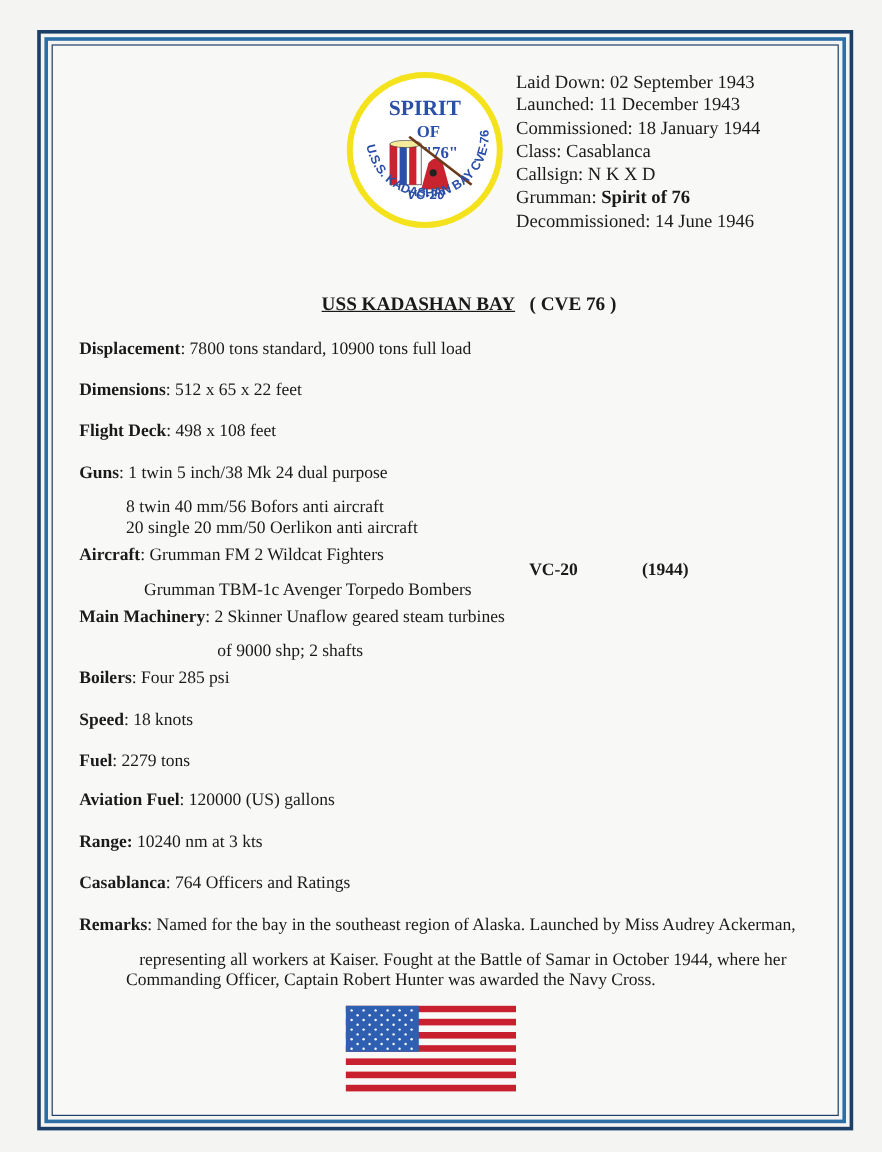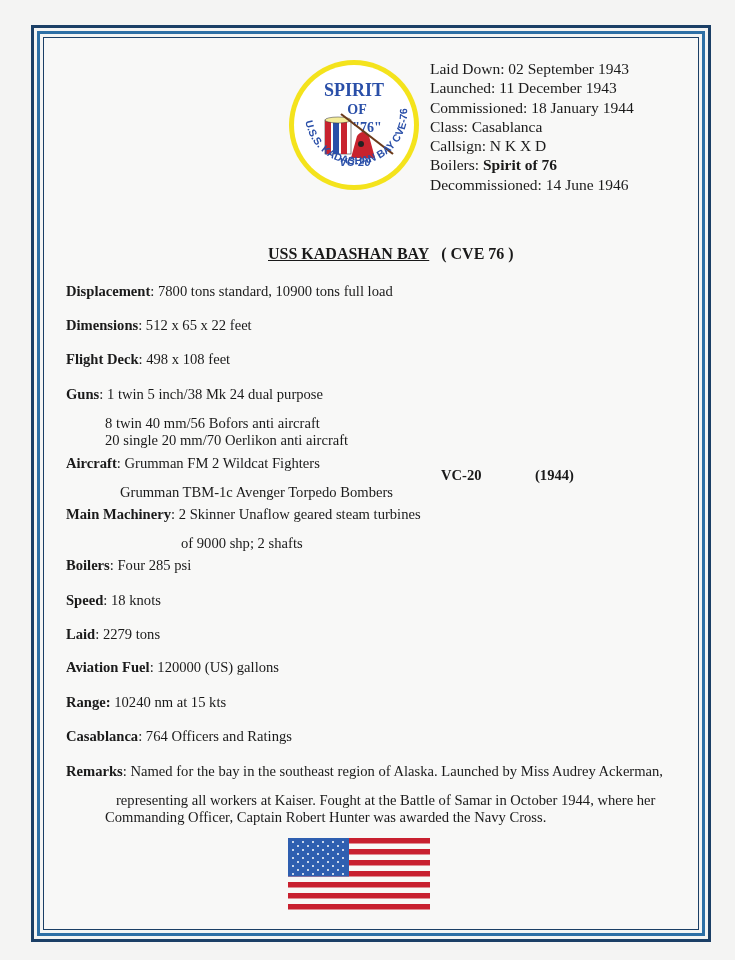--- a/index.html
+++ b/index.html
@@ -59,55 +59,55 @@
     <text x="68" y="108" text-anchor="middle" font-family="Liberation Sans, sans-serif" font-style="italic" font-weight="bold" font-size="11" fill="#2a4fa8">VC-20</text>
   </svg>
 </div>
 
 <div class="info">
   <div>Laid Down: 02 September 1943</div>
   <div>Launched: 11 December 1943</div>
   <div>Commissioned: 18 January 1944</div>
   <div>Class: Casablanca</div>
   <div>Callsign: N K X D</div>
-  <div><span>Boilers: </span><b>Spirit of 76</b></div>
+  <div><span>Grumman: </span><b>Spirit of 76</b></div>
   <div>Decommissioned: 14 June 1946</div>
 </div>
 
 <div class="title">
   <span class="name">USS KADASHAN  BAY</span><span class="hull">( CVE 76 )</span>
 </div>
 
 <div class="field" style="top:283px"><b>Displacement</b><span>: 7800  tons standard, 10900  tons full load</span></div>
 
 <div class="field" style="top:317px"><b>Dimensions</b><span>: 512 x 65 x 22 feet</span></div>
 
 <div class="field" style="top:351px"><b>Flight Deck</b><span>: 498 x 108 feet</span></div>
 
 <div class="field" style="top:386px"><b>Guns</b><span>: 1 twin 5 inch/38 Mk 24 dual purpose</span></div>
 <div class="cont" style="left:105px; top:403px">8 twin 40 mm/56  Bofors anti aircraft</div>
-<div class="cont" style="left:105px; top:420px">20 single 20 mm/70  Oerlikon anti aircraft</div>
+<div class="cont" style="left:105px; top:420px">20 single 20 mm/50  Oerlikon anti aircraft</div>
 
 <div class="field" style="top:455px"><b>Aircraft</b><span>: Grumman FM 2 Wildcat Fighters</span></div>
 <div class="cont" style="left:120px; top:472px">Grumman TBM-1c Avenger Torpedo Bombers</div>
 <div class="cont" style="left:441px; top:455px; font-weight:bold">VC-20</div>
 <div class="cont" style="left:535px; top:455px; font-weight:bold">(1944)</div>
 
 <div class="field" style="top:506px"><b>Main Machinery</b><span>: 2 Skinner Unaflow geared steam turbines</span></div>
 <div class="cont" style="left:181px; top:523px">of 9000 shp; 2 shafts</div>
 
 <div class="field" style="top:557px"><b>Boilers</b><span>: Four  285 psi</span></div>
 
 <div class="field" style="top:592px"><b>Speed</b><span>: 18 knots</span></div>
 
-<div class="field" style="top:626px"><b>Laid</b><span>: 2279 tons</span></div>
+<div class="field" style="top:626px"><b>Fuel</b><span>: 2279 tons</span></div>
 
 <div class="field" style="top:659px"><b>Aviation Fuel</b><span>: 120000 (US) gallons</span></div>
 
-<div class="field" style="top:694px"><b>Range:</b><span> 10240 nm at 15 kts</span></div>
+<div class="field" style="top:694px"><b>Range:</b><span> 10240 nm at 3 kts</span></div>
 
 <div class="field" style="top:728px"><b>Casablanca</b><span>: 764  Officers and Ratings</span></div>
 
 <div class="field" style="top:763px"><b>Remarks</b><span>: Named for the bay in the southeast region of Alaska. Launched by Miss Audrey Ackerman,</span></div>
 <div class="cont" style="left:116px; top:780px">representing all workers at Kaiser. Fought at the Battle of Samar in October 1944, where her</div>
 <div class="cont" style="left:105px; top:797px">Commanding Officer, Captain Robert Hunter was awarded the Navy Cross.</div>
 
 <div class="flag">
   <svg width="142" height="72" viewBox="0 0 142 72">
     <rect x="0" y="0" width="142" height="72" fill="#f8f8f7"></rect>

